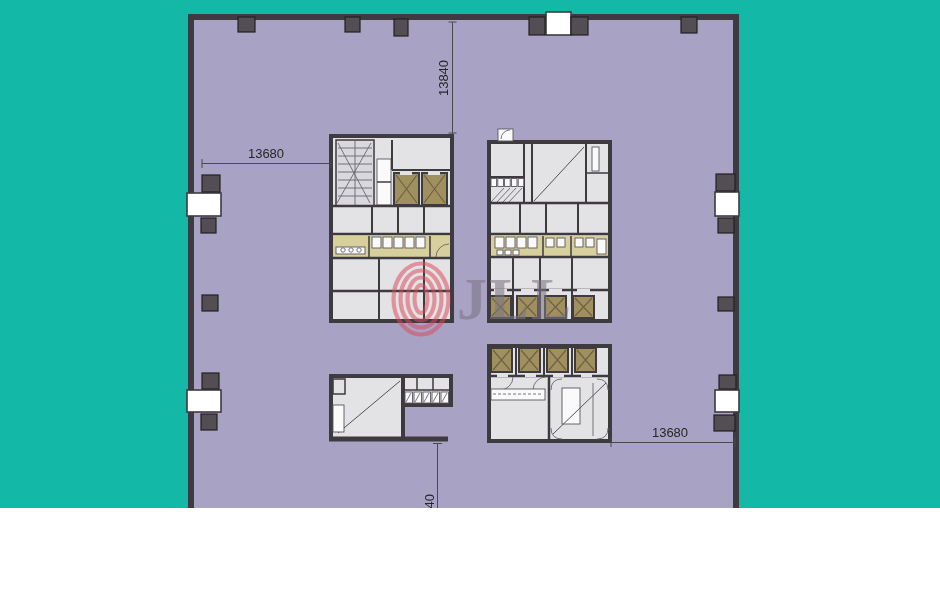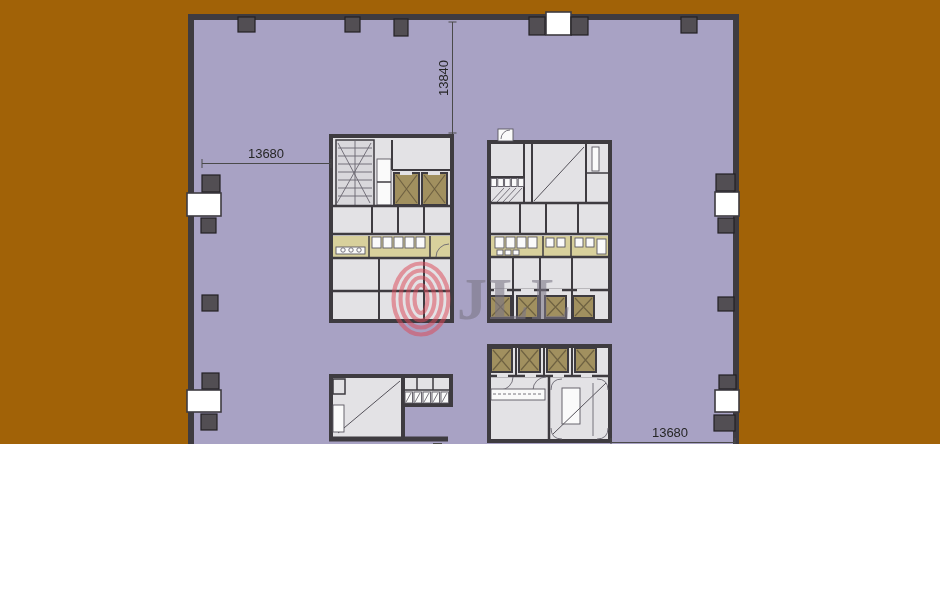--- a/index.html
+++ b/index.html
@@ -2,21 +2,21 @@
 <html style="--floor: #a8a2c4; --wall: #3e3b40; --column: #524e53; --column_border: #232124; --room: #e3e2e5; --room2: #d9d8dc; --corridor: #d8d09c; --shaft: #a1905f; --shaft_line: #6f6242; --fixture: #fafafa; --dim_line: #4a4a4a; --dim_text: #262626; --logo_red: #dd4a59; --logo_gray: #7b7685;"><head>
 <meta charset="utf-8">
 <style>
   :root{
     --floor:#a8a2c4; --wall:#3e3b40; --column:#524e53; --column_border:#232124;
     --room:#e3e2e5; --room2:#d9d8dc; --corridor:#d8d09c; --shaft:#a1905f;
     --shaft_line:#6f6242; --fixture:#fafafa; --dim_line:#4a4a4a; --dim_text:#262626;
     --logo_red:#dd4a59; --logo_gray:#7b7685;
   }
   html,body{margin:0;padding:0;background:#fff;}
-  .stage{width:940px;height:444px;background:#a16207;position:relative;overflow:hidden;}
+  .stage{width:940px;height:508px;background:#14b8a6;position:relative;overflow:hidden;}
   svg{display:block;}
   .floor{fill:var(--floor);stroke:var(--wall);stroke-width:6;}
   .col{fill:var(--column);stroke:var(--column_border);stroke-width:1.2;}
   .notch{fill:#ffffff;stroke:var(--wall);stroke-width:1.6;}
   .core{fill:var(--room);stroke:var(--wall);stroke-width:4;}
   .iw{stroke:var(--wall);stroke-width:2;fill:none;}
   .iw25{stroke:var(--wall);stroke-width:2.5;fill:none;}
   .iw15{stroke:var(--wall);stroke-width:1.5;fill:none;}
   .thin{stroke:#55525a;stroke-width:1;fill:none;}
   .hair{stroke:#6a6770;stroke-width:.9;fill:none;}

